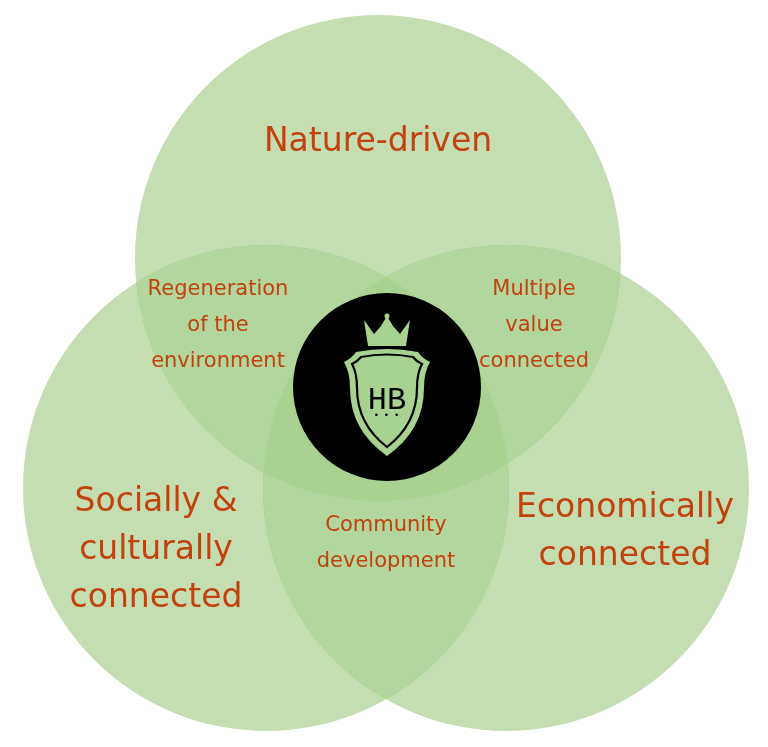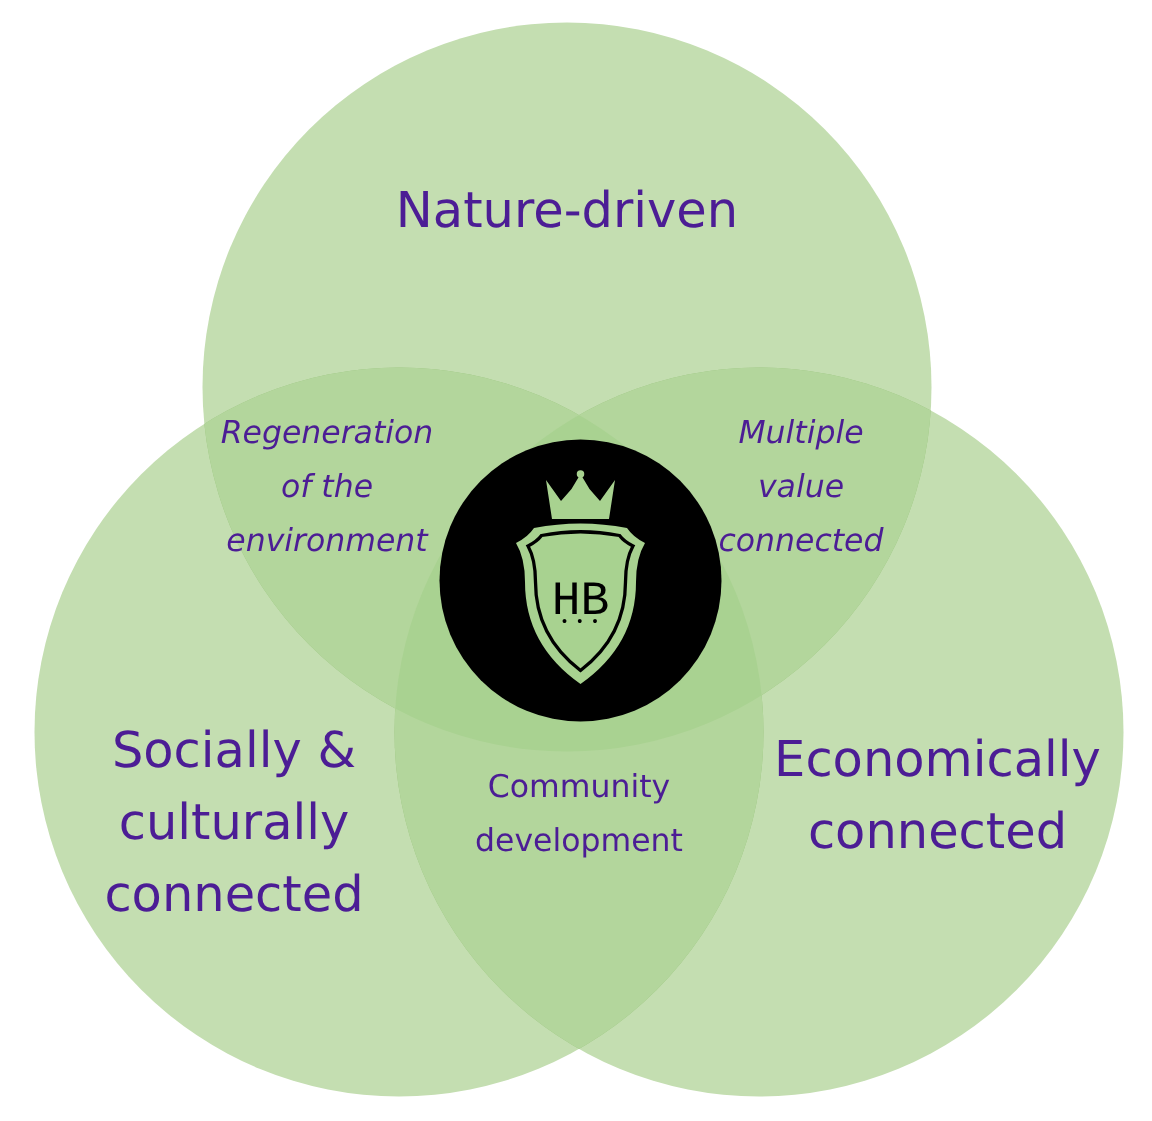--- a/index.html
+++ b/index.html
@@ -1,22 +1,22 @@
 <!DOCTYPE html>
 <html><head>
   <meta charset="utf-8">
   <style>
     html, body { margin: 0; padding: 0; background: #ffffff; }
     body { width: 768px; height: 747px; position: relative; overflow: hidden;
            font-family: "DejaVu Sans", "Liberation Sans", sans-serif; color: #111; }
     .stage { position: absolute; left: 0; top: 0; width: 768px; height: 747px; }
     svg.venn { position: absolute; left: 0; top: 0; }
-    .label { position: absolute; text-align: center; line-height: 1.18; white-space: pre-line; color: #4c1d95; }
+    .label { position: absolute; text-align: center; line-height: 1.18; white-space: pre-line; color: #c2410c; }
     .big { font-size: 33px; }
-    .small { font-size: 21px; line-height: 1.72; font-style: italic; }
+    .small { font-size: 21px; line-height: 1.72; }
     .mid { font-size: 21px; line-height: 1.72; }
   </style>
 </head>
 <body>
 
 <div class="stage">
   <svg class="venn" width="768" height="747" viewBox="0 0 768 747">
     <g style="mix-blend-mode: multiply;">
       <circle cx="378" cy="258" r="243" fill="#C4DEB1" opacity="1" style="mix-blend-mode:multiply"></circle>
       <circle cx="266" cy="488" r="243" fill="#C4DEB1" style="mix-blend-mode:multiply"></circle>

